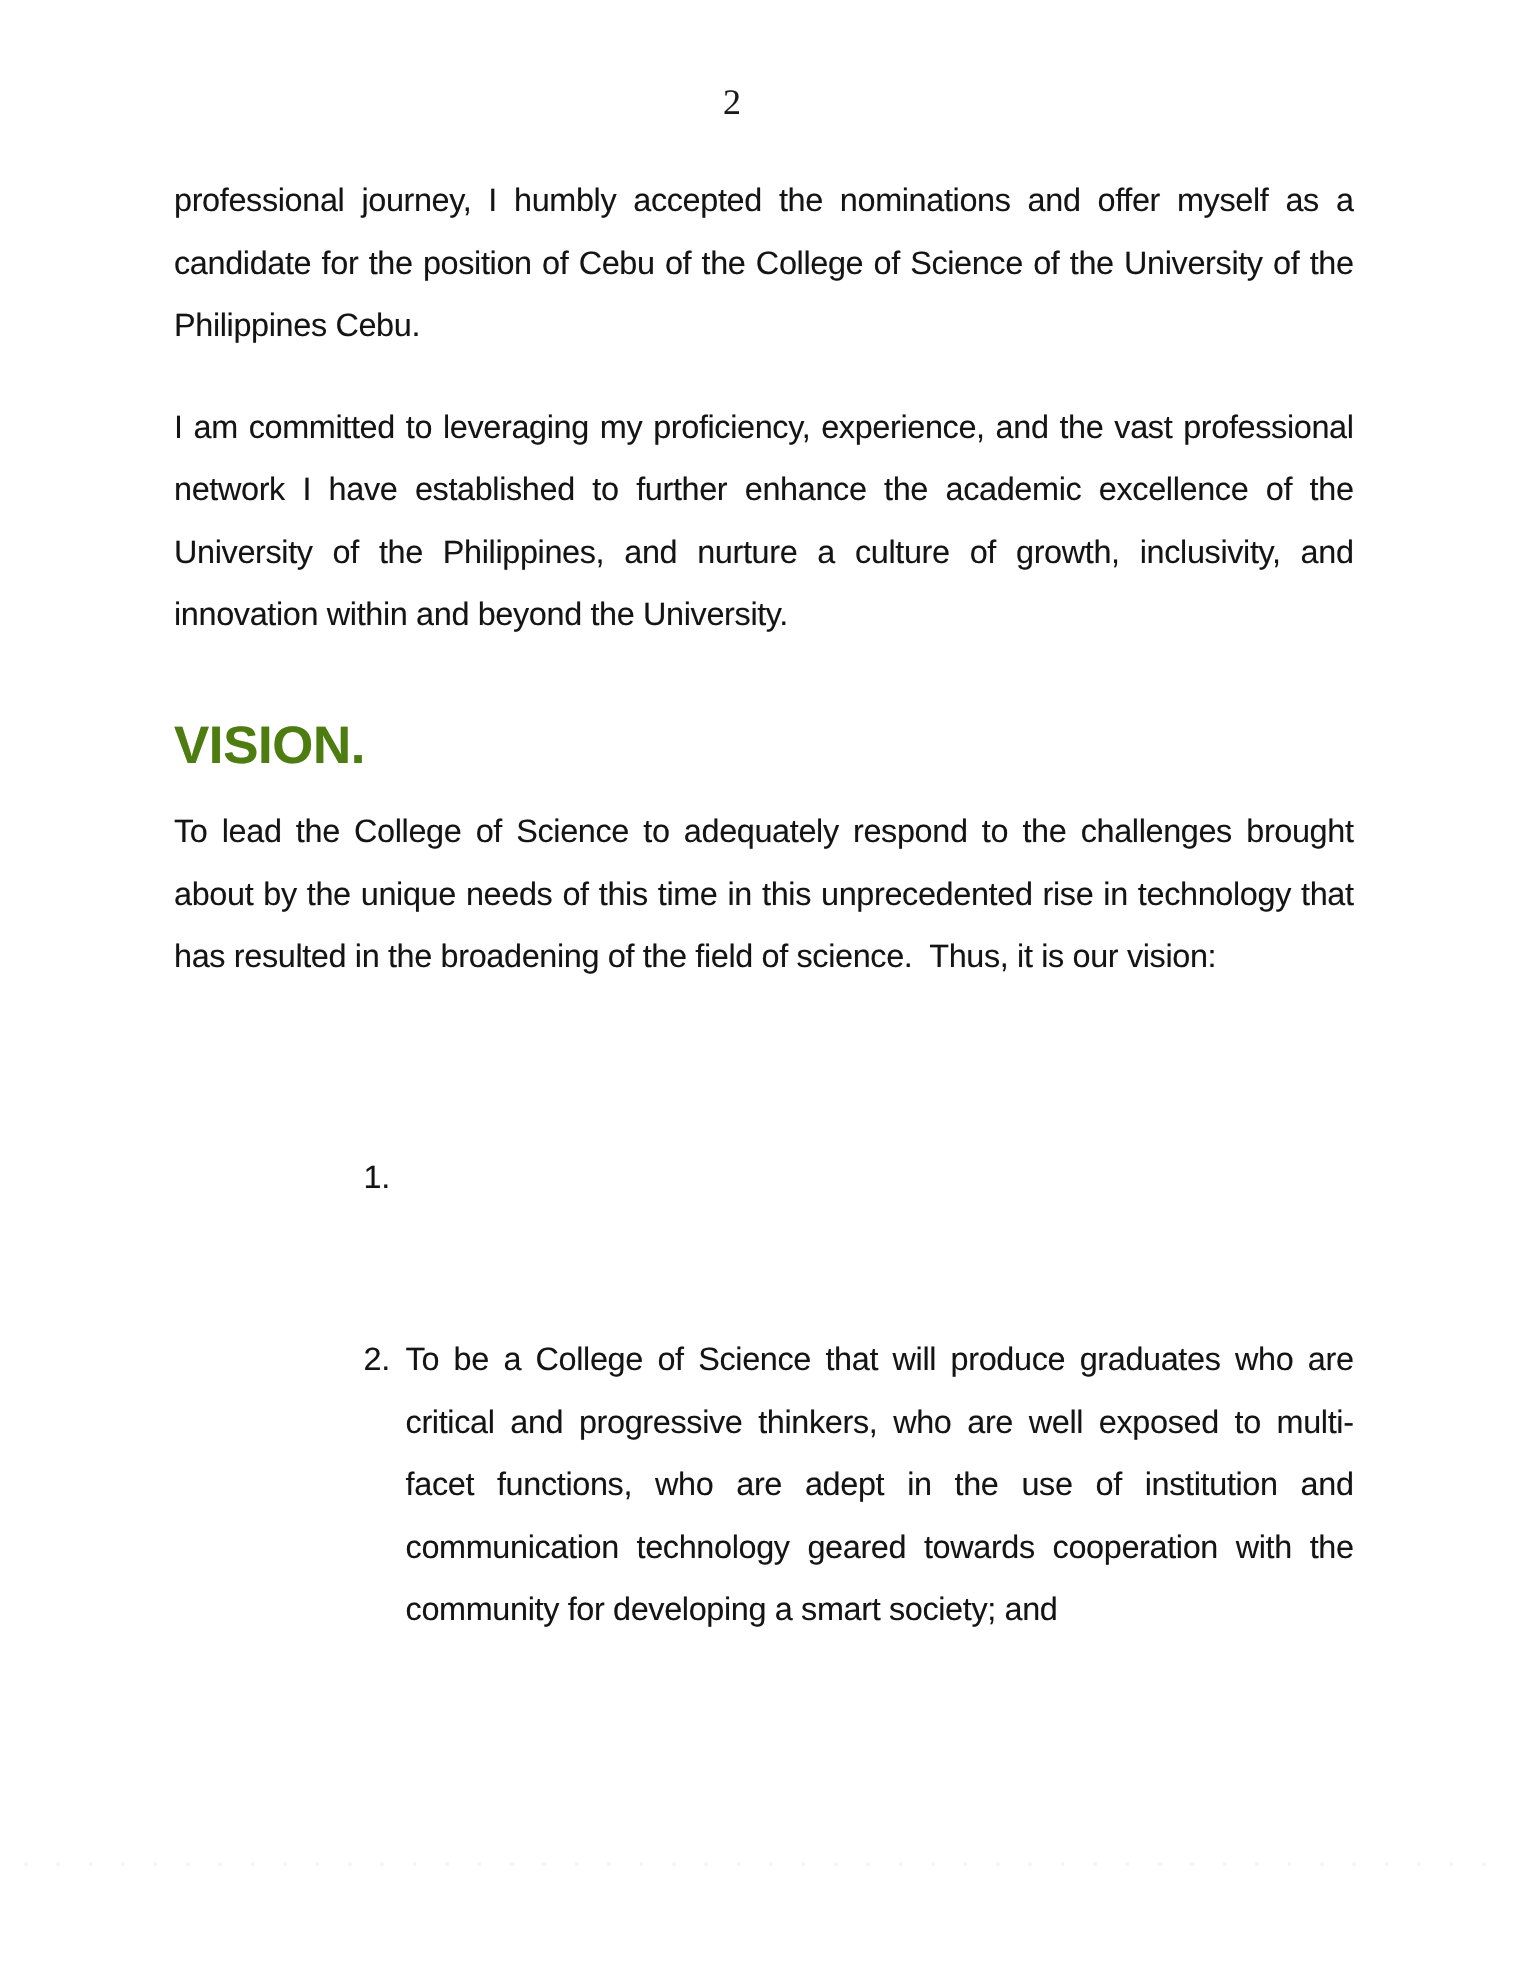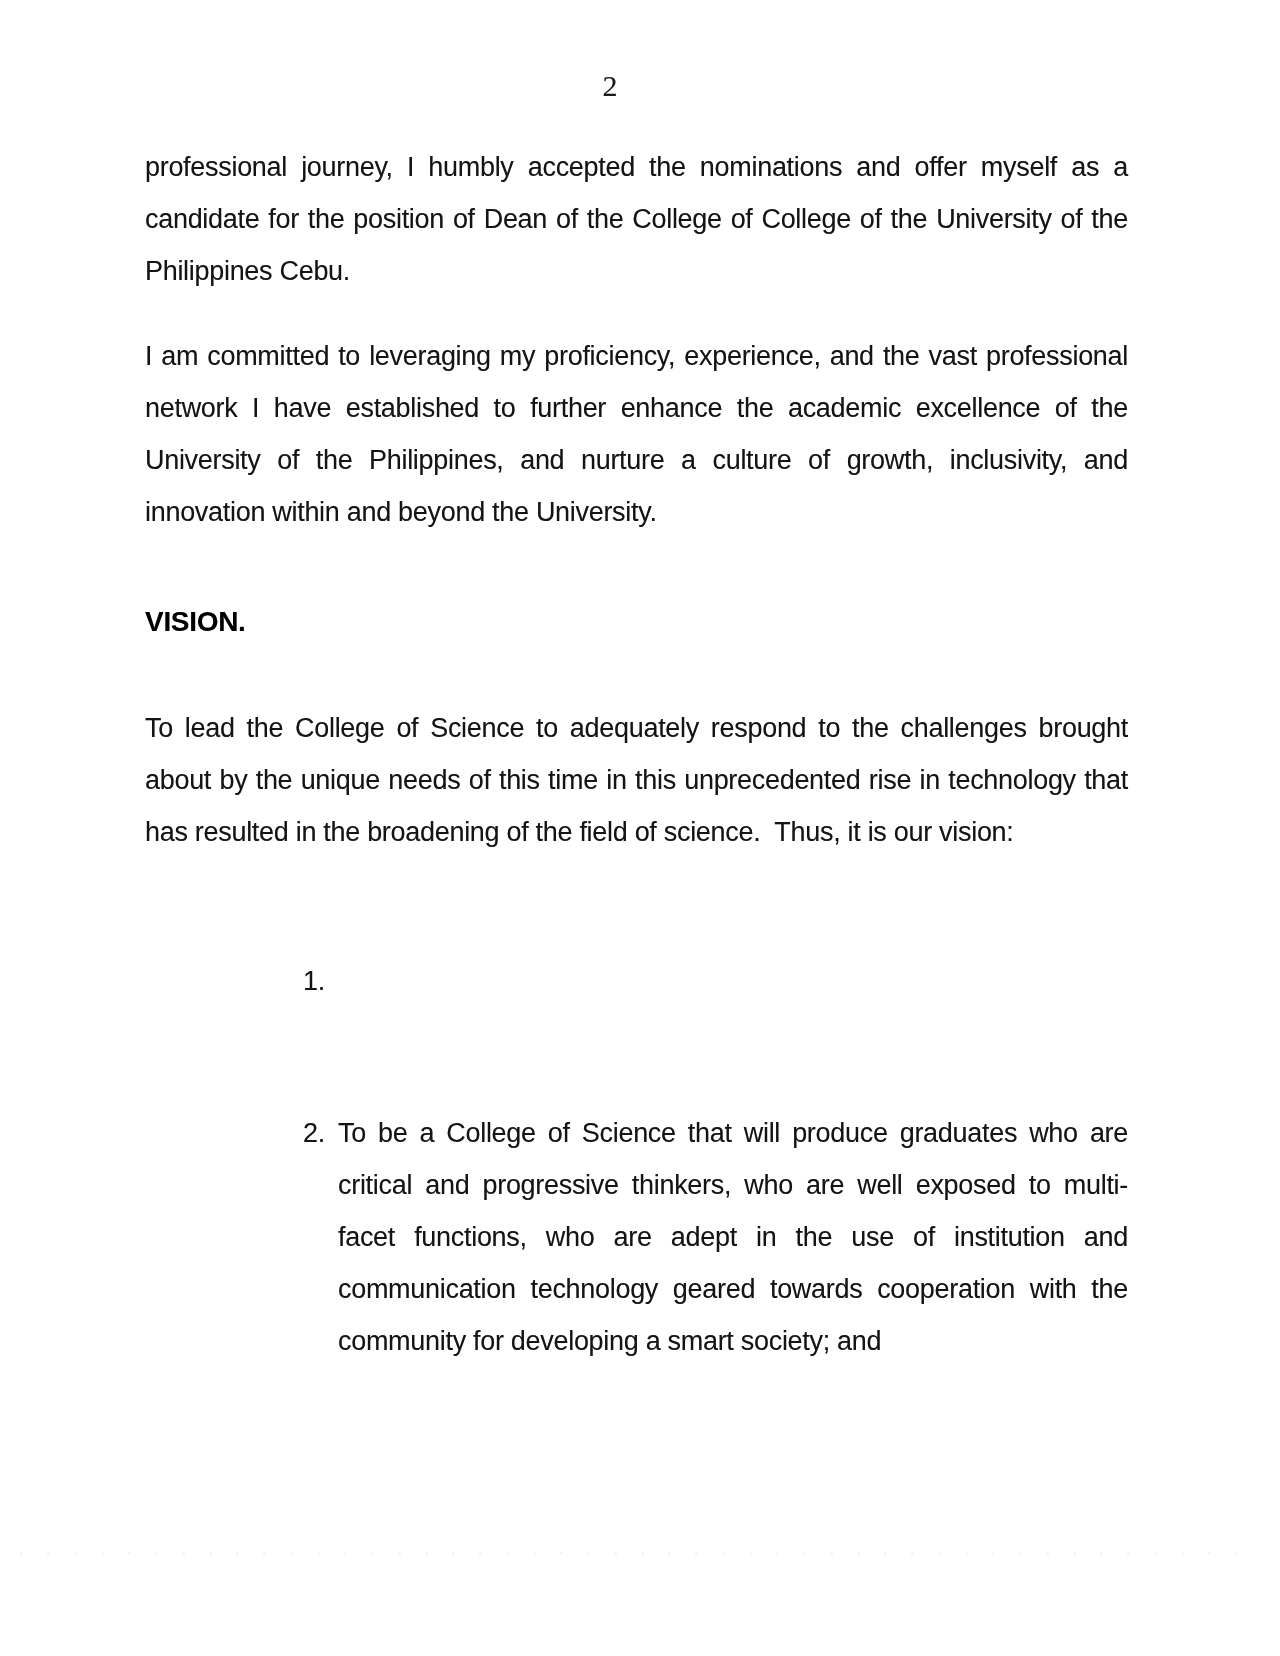--- a/index.html
+++ b/index.html
@@ -35,30 +35,30 @@
     position: absolute;
     left: 145px;
     width: 983px;
     font-size: 27px;
     line-height: 52px;
     letter-spacing: -0.3px;
     text-align: justify;
   }
   .para-1 { top: 141px; }
   .para-2 { top: 330px; }
-  .para-3 { top: 702px; }
+  .para-3 { top: 667px; }
   .section-heading {
     position: absolute;
     left: 145px;
     top: 600px;
-    font-size: 28px;
+    font-size: 44px;
     line-height: 44px;
     font-weight: bold;
     letter-spacing: -0.3px;
-    color: #000000;
+    color: #4d7c0f;
   }
   .list-number {
     position: absolute;
     left: 303px;
     width: 34px;
     font-size: 27px;
     line-height: 52px;
     letter-spacing: -0.3px;
     text-align: left;
   }
@@ -87,21 +87,21 @@
     );
   }
 </style>
 </head>
 <body>
 
 <div class="page">
 
   <div class="page-number txt">2</div>
 
-  <div class="body-block para-1 txt">professional journey, I humbly accepted the nominations and offer myself as a candidate for the position of Dean of the College of College of the University of the Philippines Cebu.</div>
+  <div class="body-block para-1 txt">professional journey, I humbly accepted the nominations and offer myself as a candidate for the position of Cebu of the College of Science of the University of the Philippines Cebu.</div>
 
   <div class="body-block para-2 txt">I am committed to leveraging my proficiency, experience, and the vast professional network I have established to further enhance the academic excellence of the University of the Philippines, and nurture a culture of growth, inclusivity, and innovation within and beyond the University.</div>
 
   <div class="section-heading txt">VISION.</div>
 
   <div class="body-block para-3 txt">To lead the College of Science to adequately respond to the challenges brought about by the unique needs of this time in this unprecedented rise in technology that has resulted in the broadening of the field of science.&nbsp; Thus, it is our vision:</div>
 
   <div class="list-number item-1-num txt">1.</div>
 
   <div class="list-number item-2-num txt">2.</div>

